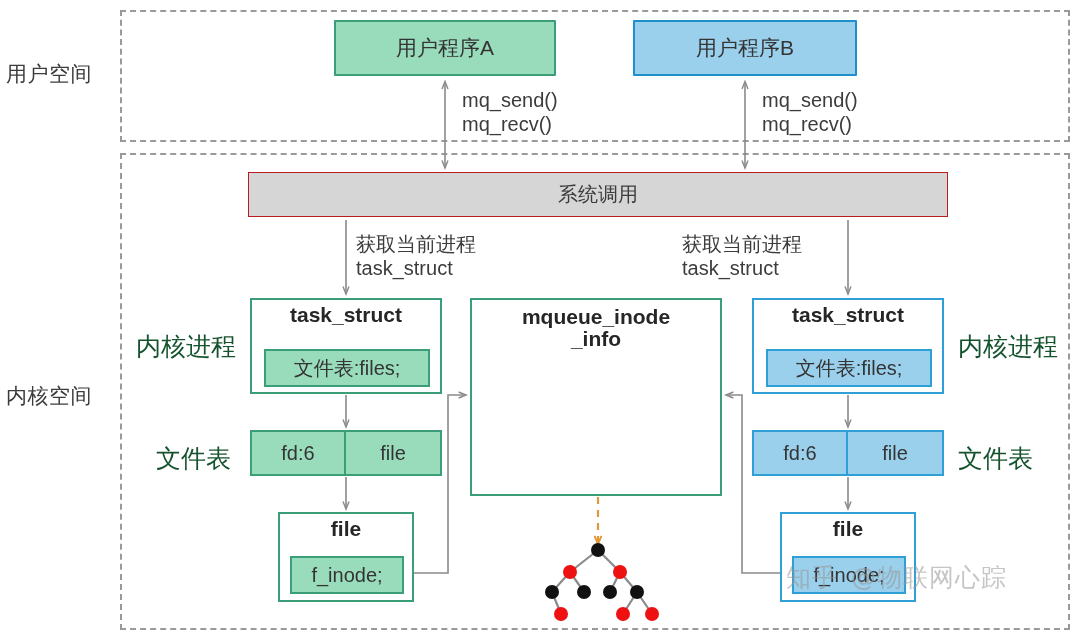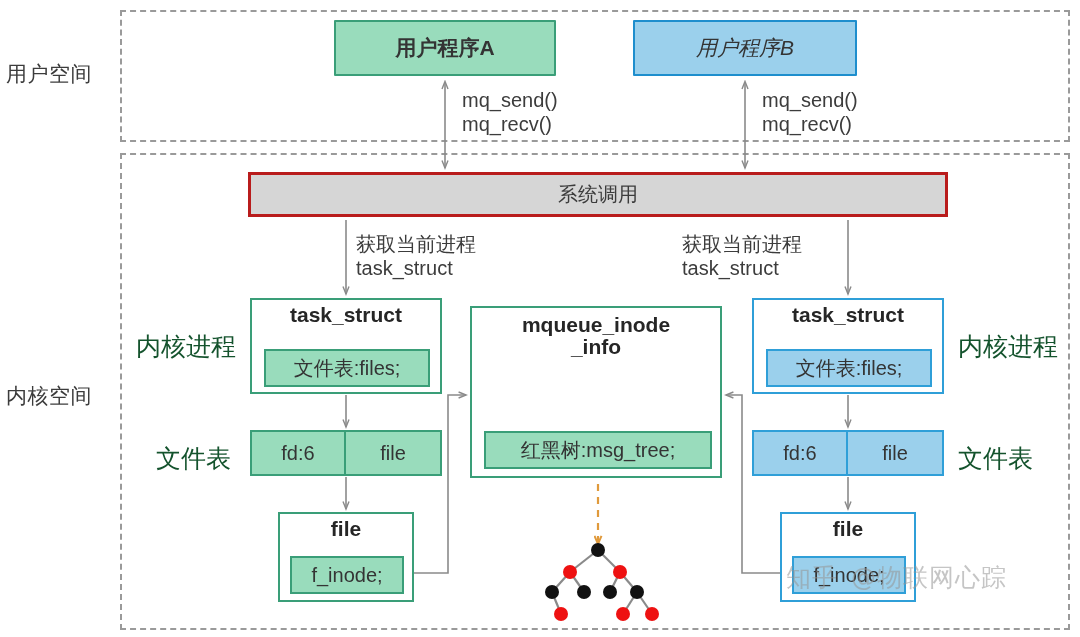--- a/index.html
+++ b/index.html
@@ -46,28 +46,28 @@
   #file-table-right{left:958px;top:442px;}
 
   
   .box{position:absolute;box-sizing:border-box;}
 
   .prog{
     border-radius:1px;
     display:flex;align-items:center;justify-content:center;
     font-size:21px;
   }
-  .prog.green{background:#99dcbc;border:2px solid #3a9e78;color:#343434;font-weight:bold;}
+  .prog.green{background:#99dcbc;border:2px solid #3a9e78;color:#343434;}
   .prog.blue{background:#9bd0ec;border:2px solid #1e8ecd;color:#343434;}
   #prog-a{left:334px;top:20px;width:222px;height:56px;}
-  #prog-b{left:633px;top:20px;width:224px;height:56px;font-style:italic;}
+  #prog-b{left:633px;top:20px;width:224px;height:56px;}
 
   #syscall-box{
     left:248px;top:172px;width:700px;height:45px;
-    background:#d6d6d6;border:3px solid #b91c1c;
+    background:#d6d6d6;border:1px solid #b91c1c;
     display:flex;align-items:center;justify-content:center;
     font-size:20px;color:#3c3c3c;
   }
 
   
   .struct{
     background:#ffffff;
     display:flex;flex-direction:column;align-items:center;
     padding-top:4px;
   }
@@ -82,21 +82,21 @@
     font-size:20px;color:#343434;box-sizing:border-box;text-align:center;
   }
   .field.green{background:#99dcbc;border:2px solid #3a9e78;}
   .field.blue{background:#9bd0ec;border:2px solid #2f9fd8;}
 
   #task-left{left:250px;top:298px;width:192px;height:96px;}
   #task-left .field{position:absolute;left:12px;top:49px;width:166px;height:38px;}
   #task-right{left:752px;top:298px;width:192px;height:96px;}
   #task-right .field{position:absolute;left:12px;top:49px;width:166px;height:38px;}
 
-  #mqueue-box{left:470px;top:298px;width:252px;height:172px;margin-top:8px;}
+  #mqueue-box{left:470px;top:298px;width:252px;height:198px;}
   #mqueue-box .title{margin-top:2px;}
   #mq-field-1{position:absolute;left:12px;top:74px;width:228px;height:38px;}
   #mq-field-2{position:absolute;left:12px;top:123px;width:228px;height:38px;}
 
   
   .ftable{position:absolute;display:flex;box-sizing:border-box;}
   .ftable > div{
     display:flex;align-items:center;justify-content:center;
     font-size:20px;color:#343434;box-sizing:border-box;
   }
@@ -252,21 +252,20 @@
   <div class="box struct green" id="task-left">
     <div class="title">task_struct</div>
     <div class="field green">文件表:files;</div>
   </div>
 
   <div class="box struct green" id="mqueue-box">
     <div class="title">
       <div>mqueue_inode</div>
       <div>_info</div>
     </div>
-    <div class="field green" id="mq-field-2">红黑树:msg_tree;</div>
   </div>
 
   <div class="box struct blue" id="task-right">
     <div class="title">task_struct</div>
     <div class="field blue">文件表:files;</div>
   </div>
 
   <div class="ftable green" id="ftable-left">
     <div>fd:6</div>
     <div>file</div>

